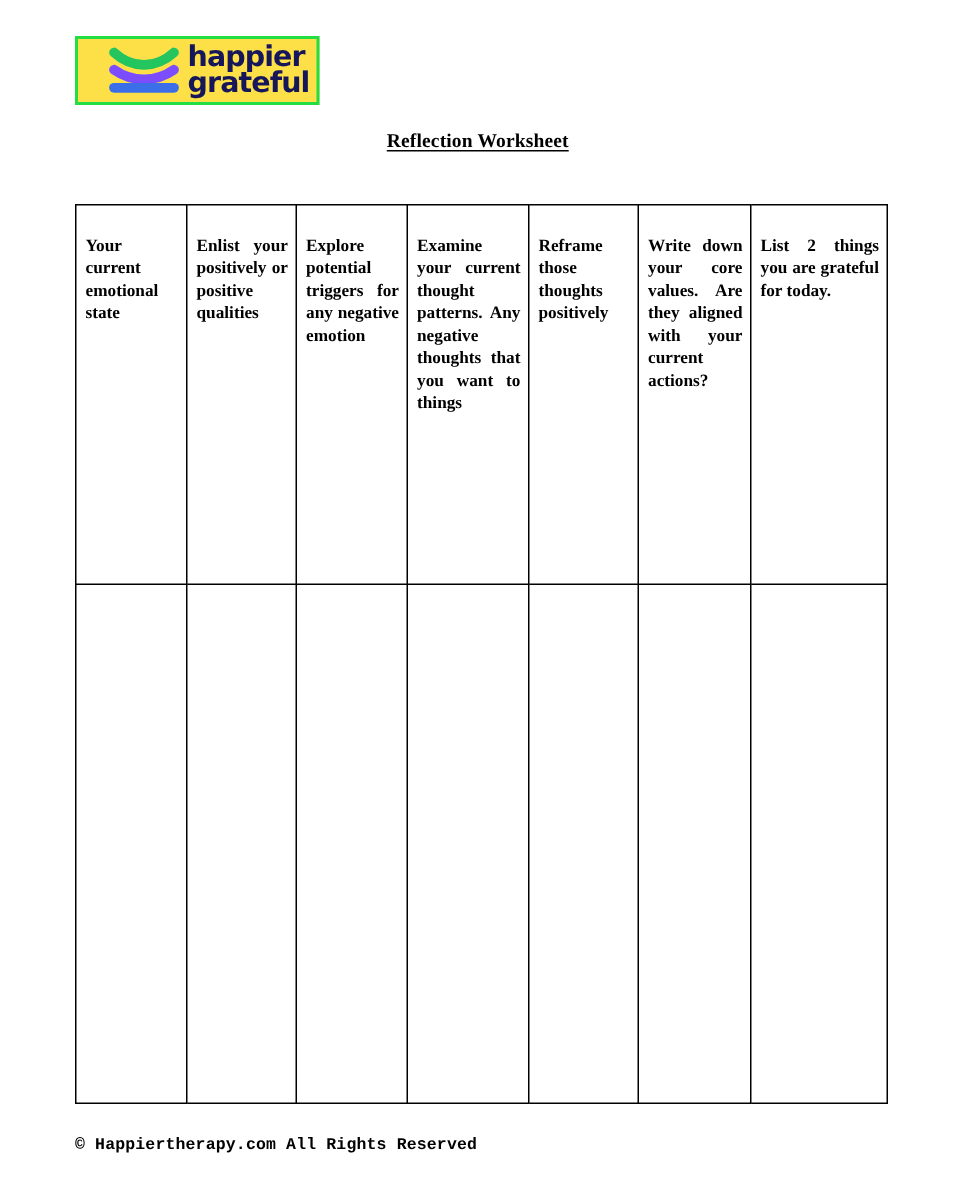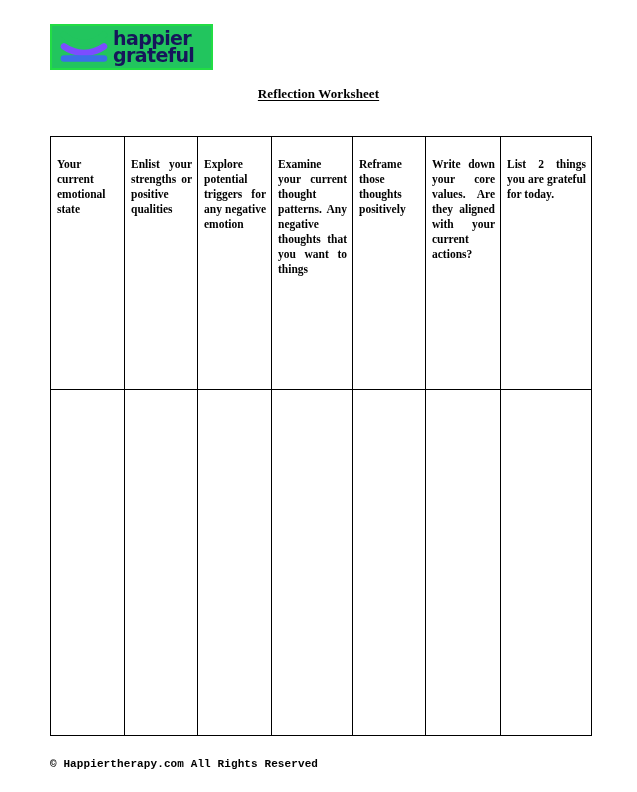--- a/index.html
+++ b/index.html
@@ -17,25 +17,25 @@
   }
 
   
   #logo-block {
     position: absolute;
     left: 50px;
     top: 24px;
     width: 163px;
     height: 46px;
     border: 2px solid #22dd44;
-    background: #22c55e;
+    background: #fde047;
     box-sizing: border-box;
     display: flex;
     align-items: center;
-    padding-left: 8px;
+    padding-left: 20px;
   }
   #logo-mark {
     width: 48px;
     height: 36px;
     flex: 0 0 auto;
     display: block;
   }
   #logo-wordmark {
     margin-left: 5px;
     display: flex;
@@ -137,21 +137,21 @@
       <col class="c2">
       <col class="c3">
       <col class="c4">
     <col class="c5">
       <col class="c6">
       <col class="c7">
   </colgroup>
   <tbody>
     <tr class="header-row">
       <td>Your current emotional state</td>
-      <td>Enlist your strengths or positive qualities</td>
+      <td>Enlist your positively or positive qualities</td>
       <td>Explore potential triggers for any negative emotion</td>
       <td>Examine your current thought patterns. Any negative thoughts that you want to things</td>
       <td>Reframe those thoughts positively</td>
       <td>Write down your core values. Are they aligned with your current actions?</td>
       <td>List 2 things you are grateful for today.</td>
     </tr>
     <tr class="answer-row">
       <td></td>
       <td></td>
       <td></td>

